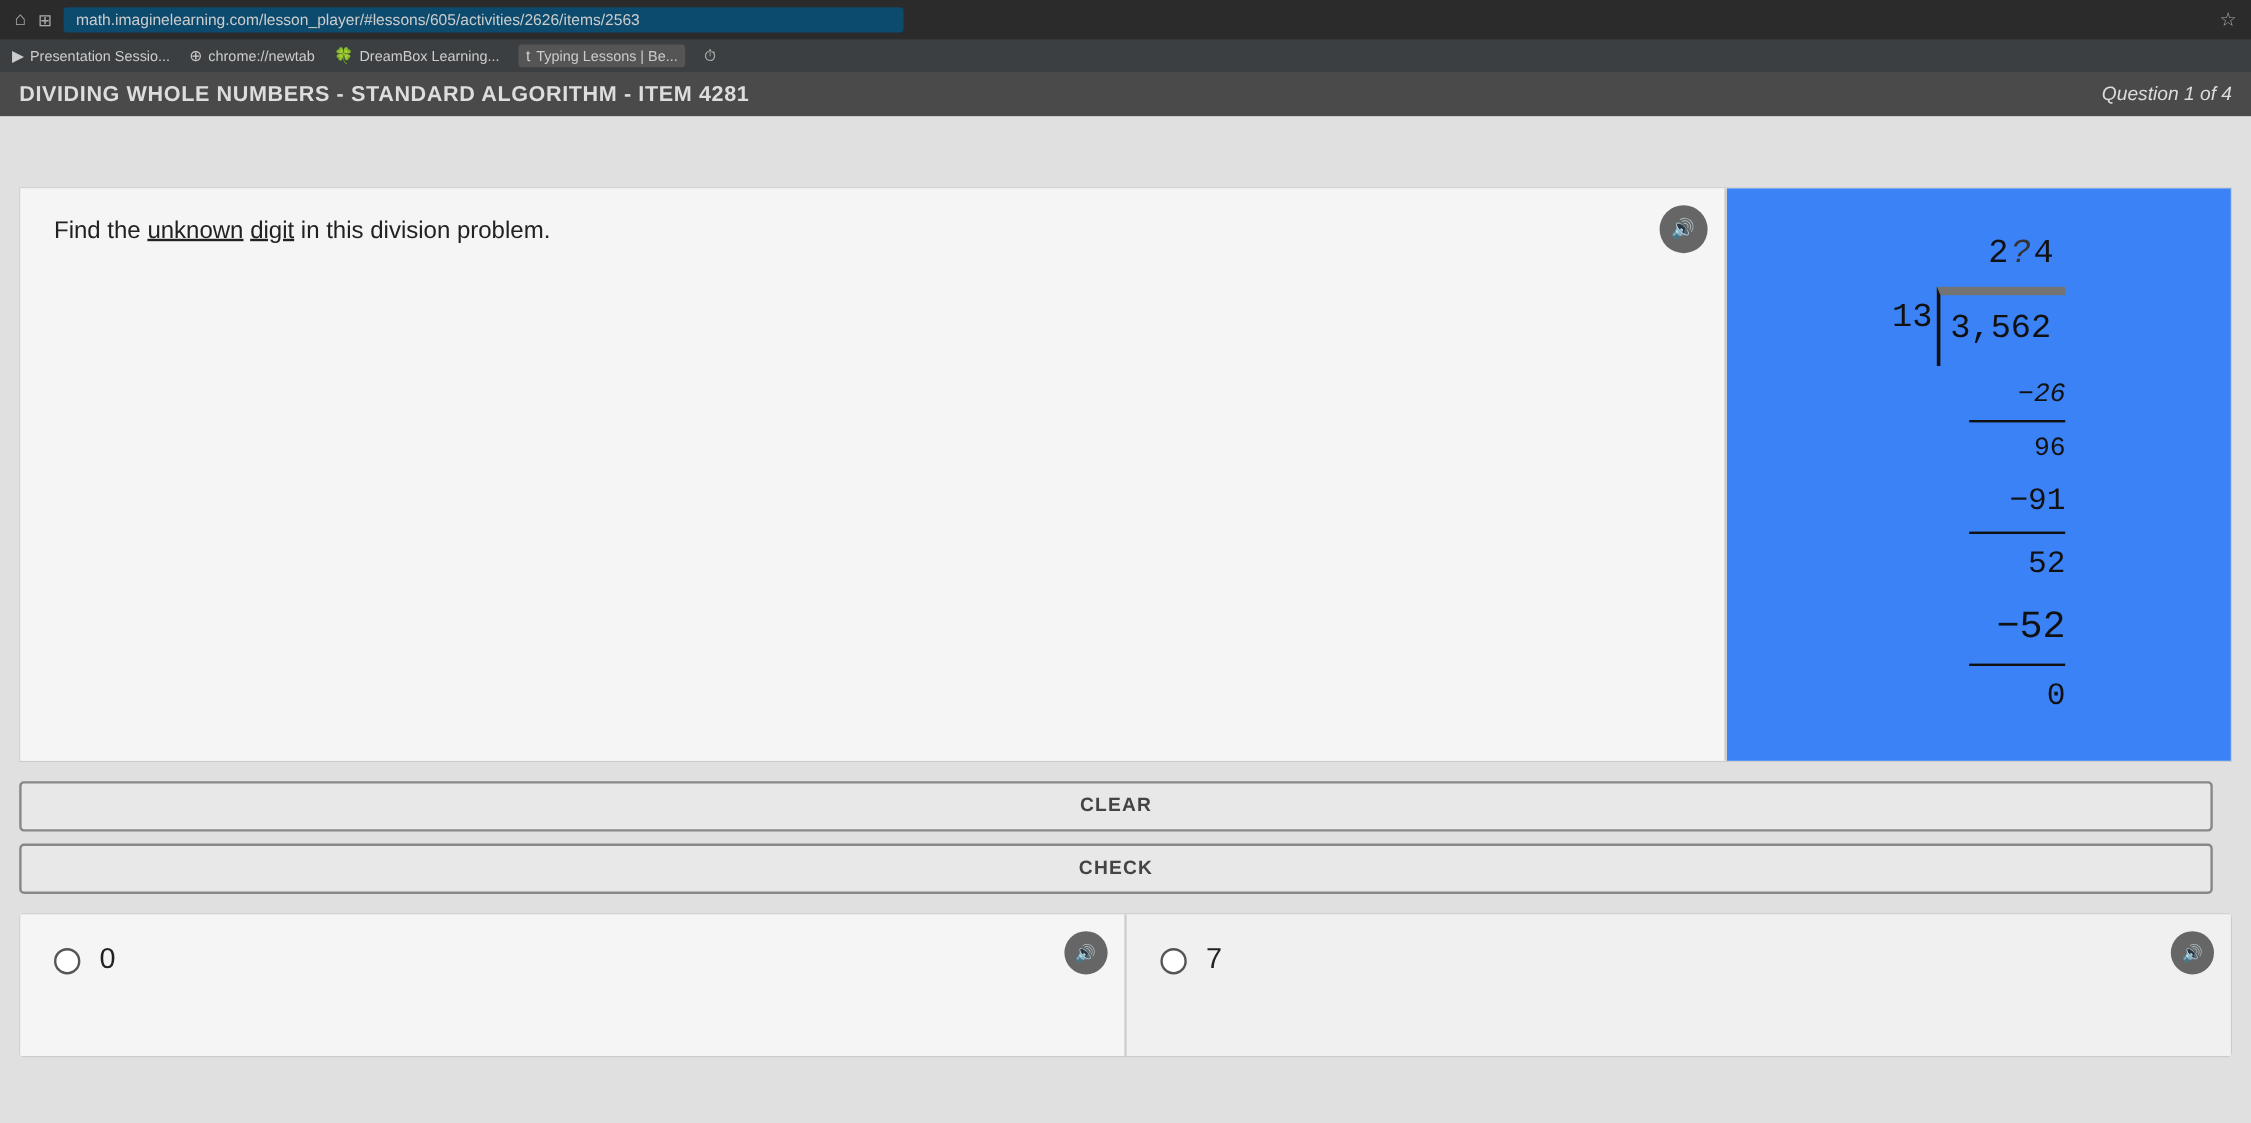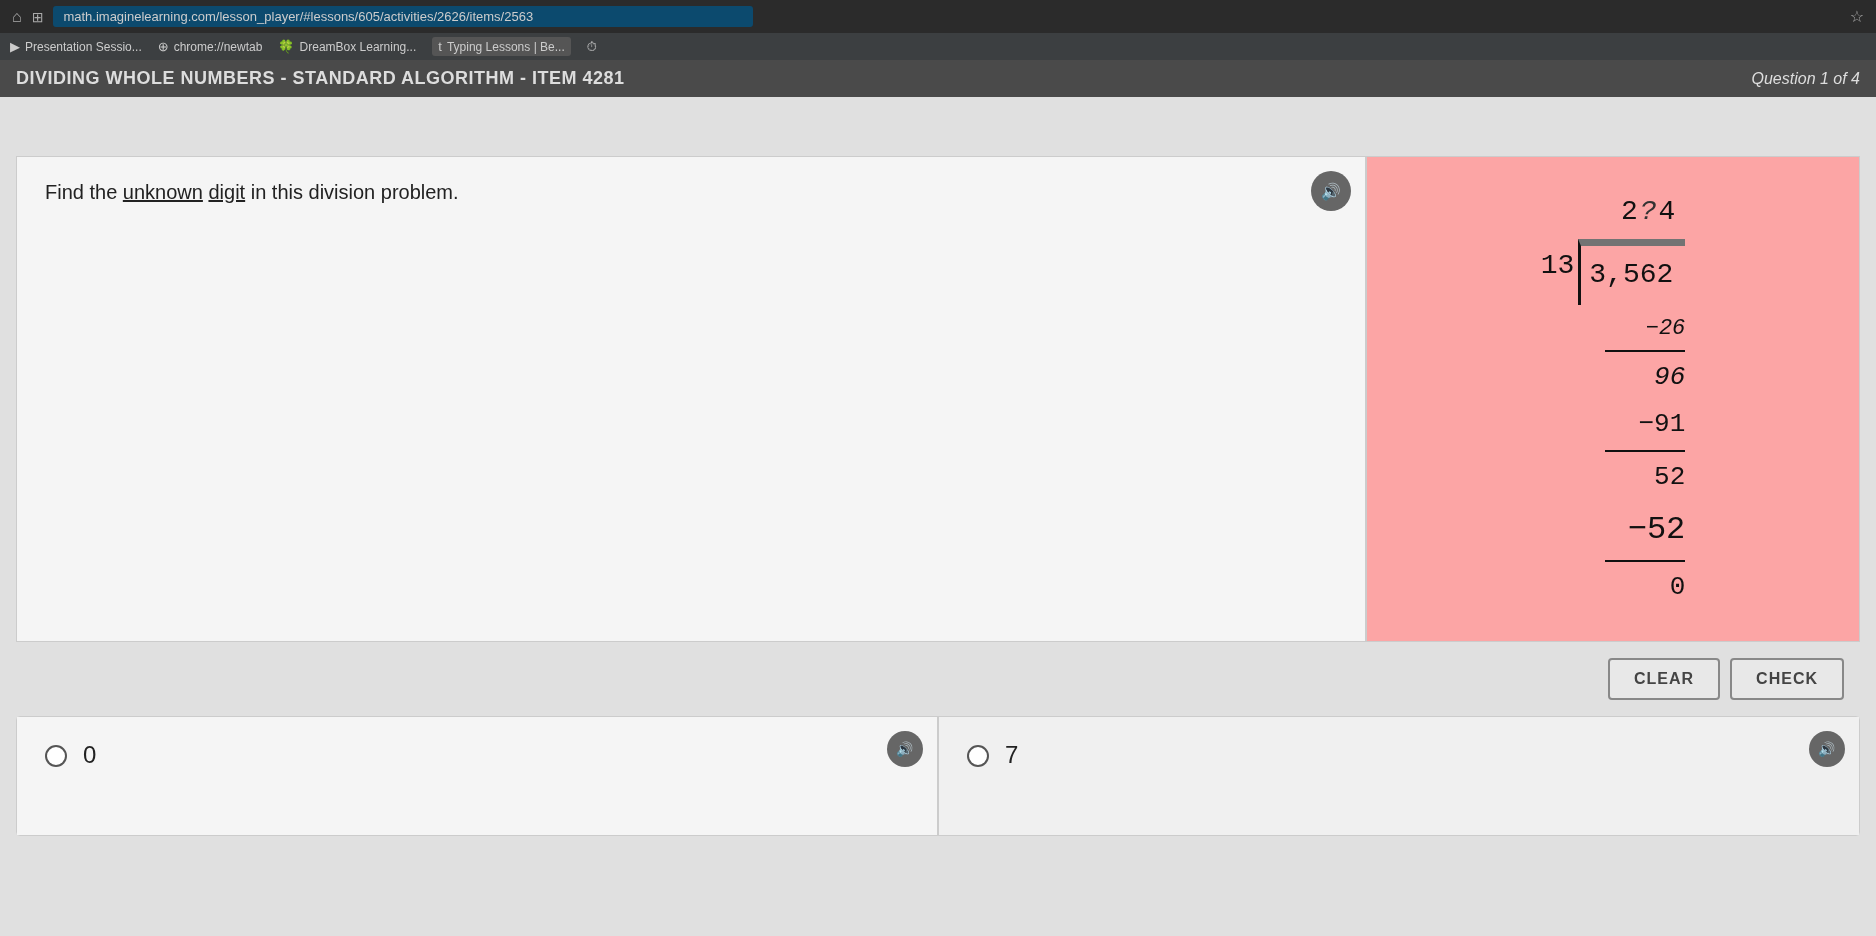--- a/index.html
+++ b/index.html
@@ -132,22 +132,22 @@
       border: none;
       cursor: pointer;
       display: flex;
       align-items: center;
       justify-content: center;
       color: white;
       font-size: 16px;
     }
 
     .solution-panel {
-      width: 492px;
-      background: #fca5a5;
+      width: 420px;
+      background: #3b82f6;
       padding: 30px 50px;
       display: flex;
       align-items: flex-start;
       justify-content: center;
     }
 
     .division-work {
       font-size: 26px;
       font-family: 'Courier New', monospace;
       line-height: 1.8;
@@ -158,20 +158,21 @@
       margin: 2px 0;
       width: 100%;
     }
 
     
     .buttons-row {
       display: flex;
       justify-content: flex-end;
       gap: 10px;
       padding-right: 16px;
+      flex-direction: column;
     }
     .action-btn {
       padding: 10px 24px;
       font-size: 16px;
       font-weight: bold;
       border: 2px solid #888;
       background: #e8e8e8;
       color: #444;
       border-radius: 4px;
       cursor: pointer;
@@ -325,21 +326,21 @@
           </div>
         </div>
 
         <div style="padding-left:60px;">
 
           <div style="display:flex; justify-content:flex-end; font-size:22px; margin-top:4px;font-style:italic;">
             <span>−26</span>
           </div>
           <div class="division-line" style="border-top:2px solid #111; width:80px; margin-left:auto;"></div>
 
-          <div style="display:flex; justify-content:flex-end; font-size:26px; margin-top:2px;font-style:italic;">
+          <div style="display:flex; justify-content:flex-end; font-size:22px; margin-top:2px;">
             <span>96</span>
           </div>
 
           <div style="display:flex; justify-content:flex-end; font-size:26px;">
             <span>−91</span>
           </div>
           <div class="division-line" style="border-top:2px solid #111; width:80px; margin-left:auto;"></div>
 
           <div style="display:flex; justify-content:flex-end; font-size:26px; margin-top:2px;">
             <span>52</span>

